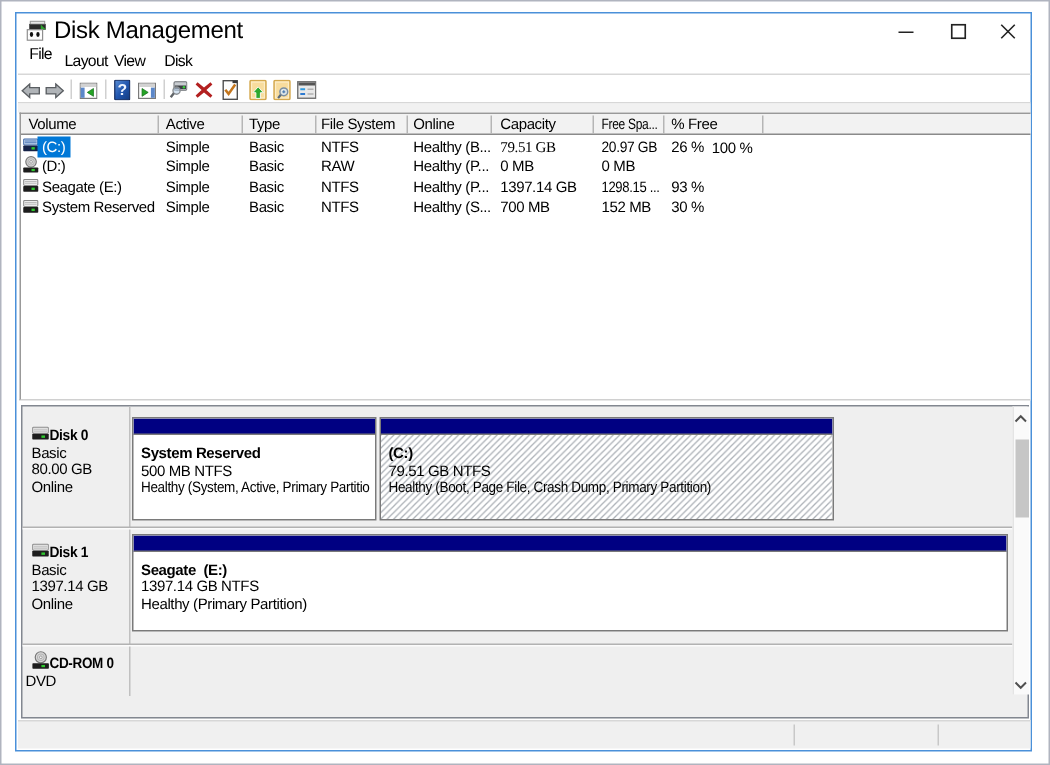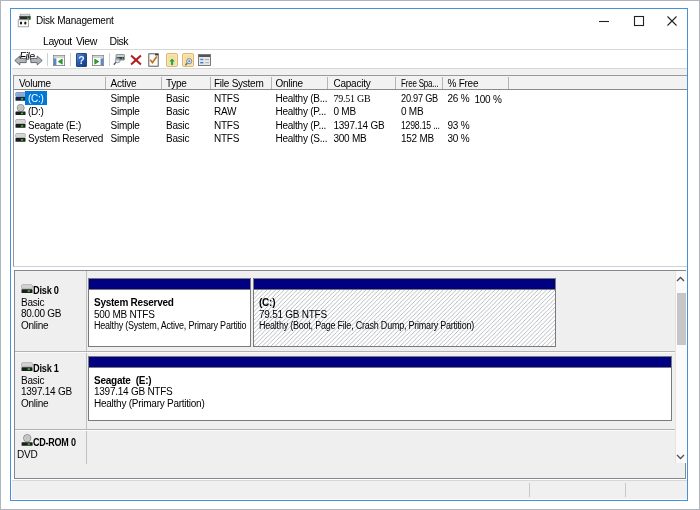--- a/index.html
+++ b/index.html
@@ -1,21 +1,21 @@
 <!DOCTYPE html>
 <html><head>
 <meta charset="utf-8">
 <style>
   html,body{margin:0;padding:0;}
   body{width:700px;height:510px;font-family:"Liberation Sans",sans-serif;background:#fff;}
   #page{position:relative;width:700px;height:510px;overflow:hidden;background:#fff;}
   .abs{position:absolute;}
   .t{position:absolute;white-space:nowrap;color:#000;}
   .f10{font-size:10px;letter-spacing:-0.25px;line-height:11px;}
-  .f105{font-size:10px;letter-spacing:-0.2px;line-height:12px;}
+  .f105{font-size:16px;letter-spacing:-0.2px;line-height:12px;}
   .menu{font-size:10.5px;letter-spacing:-0.45px;line-height:12px;}
   .b{font-weight:bold;}
   .sx80{transform:scaleX(0.80);transform-origin:0 0;}
   .sx87{transform:scaleX(0.87);transform-origin:0 0;}
   .sx90{transform:scaleX(0.90);transform-origin:0 0;}
   .sx92{transform:scaleX(0.92);transform-origin:0 0;}
   #win{position:absolute;left:10px;top:8px;width:676px;height:491px;border:1px solid #4a90d9;background:#fff;}
   .hline{position:absolute;height:1px;background:#d7d7d7;}
   .vline{position:absolute;width:1px;background:#d0d0d0;}
 </style>
@@ -38,21 +38,21 @@
   <line x1="2" y1="7.5" x2="12" y2="7.5" stroke="#222" stroke-width="1.1"></line>
 </svg>
 <svg class="abs" style="left:632px;top:14px" width="14" height="14" viewBox="0 0 14 14">
   <rect x="2.5" y="2.5" width="9" height="9" fill="none" stroke="#222" stroke-width="1.1"></rect>
 </svg>
 <svg class="abs" style="left:665px;top:14px" width="14" height="14" viewBox="0 0 14 14">
   <line x1="2.5" y1="2.5" x2="11.5" y2="11.5" stroke="#222" stroke-width="1.1"></line>
   <line x1="11.5" y1="2.5" x2="2.5" y2="11.5" stroke="#222" stroke-width="1.1"></line>
 </svg>
 
-<div class="t menu" style="left:19.5px;top:50px;font-style:italic;">File</div>
+<div class="t menu" style="left:19.5px;top:30px;">File</div>
 <div class="t menu" style="left:43px;top:35px;">Layout</div>
 <div class="t menu" style="left:76px;top:35px;">View</div>
 <div class="t menu" style="left:109.5px;top:35px;">Disk</div>
 <div class="hline" style="left:12px;top:49px;width:675px;"></div>
 
 <svg class="abs" style="left:14px;top:55px" width="13" height="11" viewBox="0 0 13 11">
   <path d="M0.8 5.5 L5.8 1 L5.8 3.4 L12.2 3.4 L12.2 7.6 L5.8 7.6 L5.8 10 Z" fill="#b0b4b8" stroke="#5a5e62" stroke-width="0.9"></path>
 </svg>
 <svg class="abs" style="left:30px;top:55px" width="13" height="11" viewBox="0 0 13 11">
   <path d="M12.2 5.5 L7.2 1 L7.2 3.4 L0.8 3.4 L0.8 7.6 L7.2 7.6 L7.2 10 Z" fill="#b0b4b8" stroke="#5a5e62" stroke-width="0.9"></path>
@@ -196,21 +196,21 @@
   <line x1="1.6" y1="2" x2="9.4" y2="2" stroke="#bdbdbd" stroke-width="0.7"></line>
   <line x1="1.6" y1="3.2" x2="9.4" y2="3.2" stroke="#bdbdbd" stroke-width="0.7"></line>
   <rect x="0.5" y="5" width="10" height="3.8" rx="0.5" fill="#1d1d1d"></rect>
   <rect x="6" y="6.1" width="2.2" height="1.6" fill="#2ec82e"></rect>
 </svg>
 <div class="t f10" style="left:28px;top:133px;">System Reserved</div>
 <div class="t f10" style="left:110.5px;top:133px;">Simple</div>
 <div class="t f10" style="left:166px;top:133px;">Basic</div>
 <div class="t f10" style="left:214px;top:133px;">NTFS</div>
 <div class="t f10" style="left:275.5px;top:133px;">Healthy (S...</div>
-<div class="t f10" style="left:333.5px;top:133px;">300 MB</div>
+<div class="t f10" style="left:333.5px;top:133px;">700 MB</div>
 <div class="t f10" style="left:401px;top:133px;">152 MB</div>
 <div class="t f10" style="left:447.5px;top:133px;">30 %</div>
 
 <div class="abs" id="botpane" style="left:14px;top:270px;width:672px;height:209px;border:1px solid #828790;background:#efefef;box-sizing:border-box;"></div>
 
 <div class="vline" style="left:86px;top:271px;height:193px;background:#c0c0c0;"></div>
 
 <div class="hline" style="left:15px;top:351px;width:660px;background:#b2b2b2;"></div>
 <div class="hline" style="left:15px;top:352px;width:660px;background:#fbfbfb;"></div>
 <div class="hline" style="left:15px;top:429px;width:660px;background:#b2b2b2;"></div>

